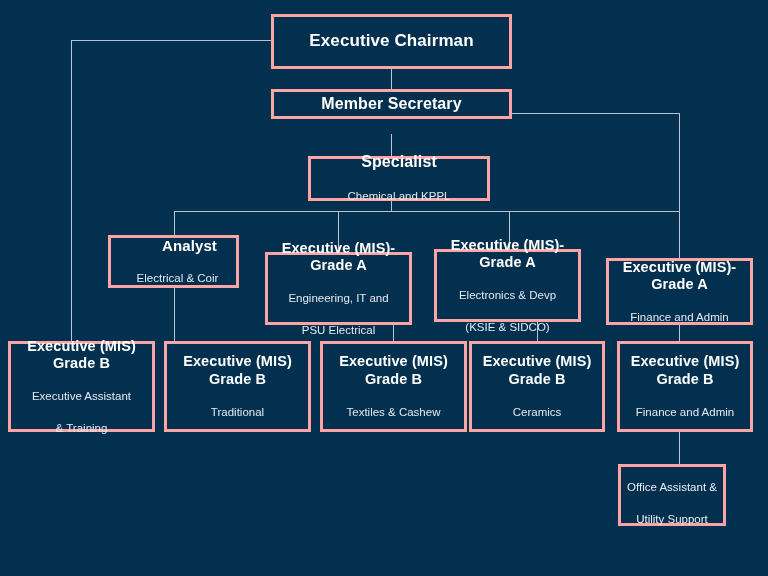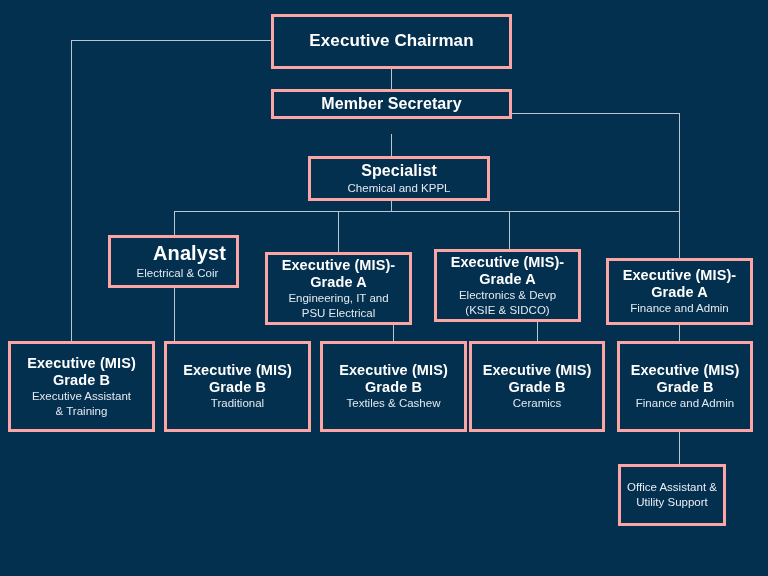--- a/index.html
+++ b/index.html
@@ -32,28 +32,28 @@
   .ttl {
     color: #ffffff;
     font-weight: bold;
     line-height: 1.18;
     letter-spacing: .1px;
   }
   .sub {
     color: #e3e9ef;
     font-weight: normal;
     line-height: 1.2;
-    margin-top: 1px;
+    margin-top: 18px;
   }
   
   .n-chair .ttl { font-size: 17px; }
   .n-ms .ttl    { font-size: 16px; }
   .n-spec .ttl  { font-size: 16px; }
   .n-spec .sub  { font-size: 11.5px; }
-  .n-analyst .ttl { font-size: 20px; margin-left: 32px; }
+  .n-analyst .ttl { font-size: 15px; margin-left: 32px; }
   .n-analyst .sub { font-size: 11.5px; padding-left: 8px; }
   .n-ga .ttl   { font-size: 14.5px; }
   .n-ga .sub   { font-size: 11.5px; }
   .n-gb .ttl   { font-size: 14.5px; }
   .n-gb .sub   { font-size: 11.5px; }
   .n-leaf .sub { font-size: 11.5px; color:#e9eef3; }
 
   .ln {
     position: absolute;
     background: #b9c6d2;

